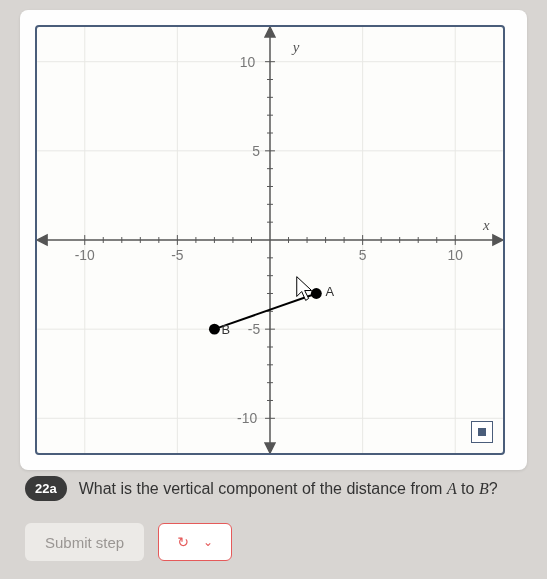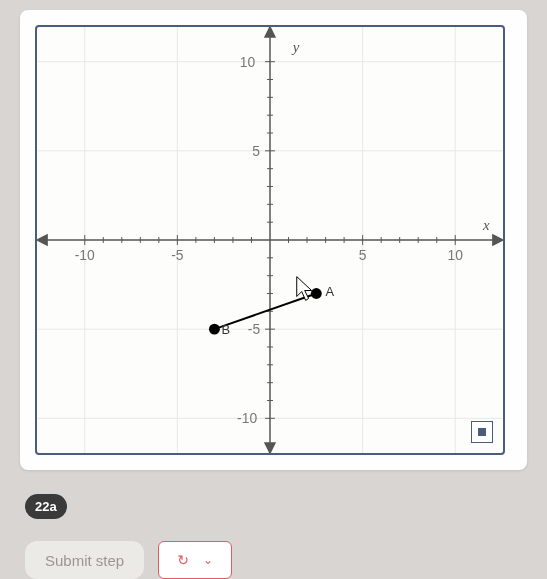--- a/index.html
+++ b/index.html
@@ -48,21 +48,21 @@
     .fullscreen-btn::before {
       content: '';
       width: 8px;
       height: 8px;
       background: #4a5d7a;
     }
     .question-row {
       display: flex;
       align-items: center;
       gap: 12px;
-      margin: 24px 25px 0 25px;
+      margin: 6px 25px 0 25px;
     }
     .qnum {
       background: #3a3a3a;
       color: #fff;
       font-weight: 600;
       font-size: 13px;
       border-radius: 14px;
       padding: 5px 10px;
       min-width: 34px;
       text-align: center;
@@ -74,21 +74,21 @@
     .qtext .mi { font-style: italic; font-family: 'Times New Roman', serif; }
     .actions {
       display: flex;
       gap: 14px;
       margin: 22px 25px 0 25px;
     }
     .submit-btn {
       background: #eceae7;
       color: #9a9693;
       border: none;
-      border-radius: 12px;
+      border-radius: 6px;
       padding: 10px 20px;
       font-size: 15px;
       cursor: pointer;
     }
     .view-next {
       background: #fff;
       border: 1px solid #e55a5a;
       color: #e55a5a;
       border-radius: 6px;
       padding: 10px 18px;
@@ -206,20 +206,23 @@
       <g>
         <path d="M 262 252 L 262 272 L 267 267 L 271 276 L 274 274 L 270 266 L 277 266 Z" fill="#fff" stroke="#000" stroke-width="1"></path>
       </g>
     </svg>
     <div class="fullscreen-btn"></div>
   </div>
 </div>
 
 <div class="question-row">
   <div class="qnum">22a</div>
+  <div class="qtext">
+    <span>What is the vertical component of the distance from </span><span class="mi">A</span><span> to </span><span class="mi">B</span><span>?</span>
+  </div>
 </div>
 
 <div class="actions">
   <button class="submit-btn">Submit step</button>
   <button class="view-next">
     <span class="redo-icon">↻</span>
     <span class="chev">⌄</span>
   </button>
 </div>
 

